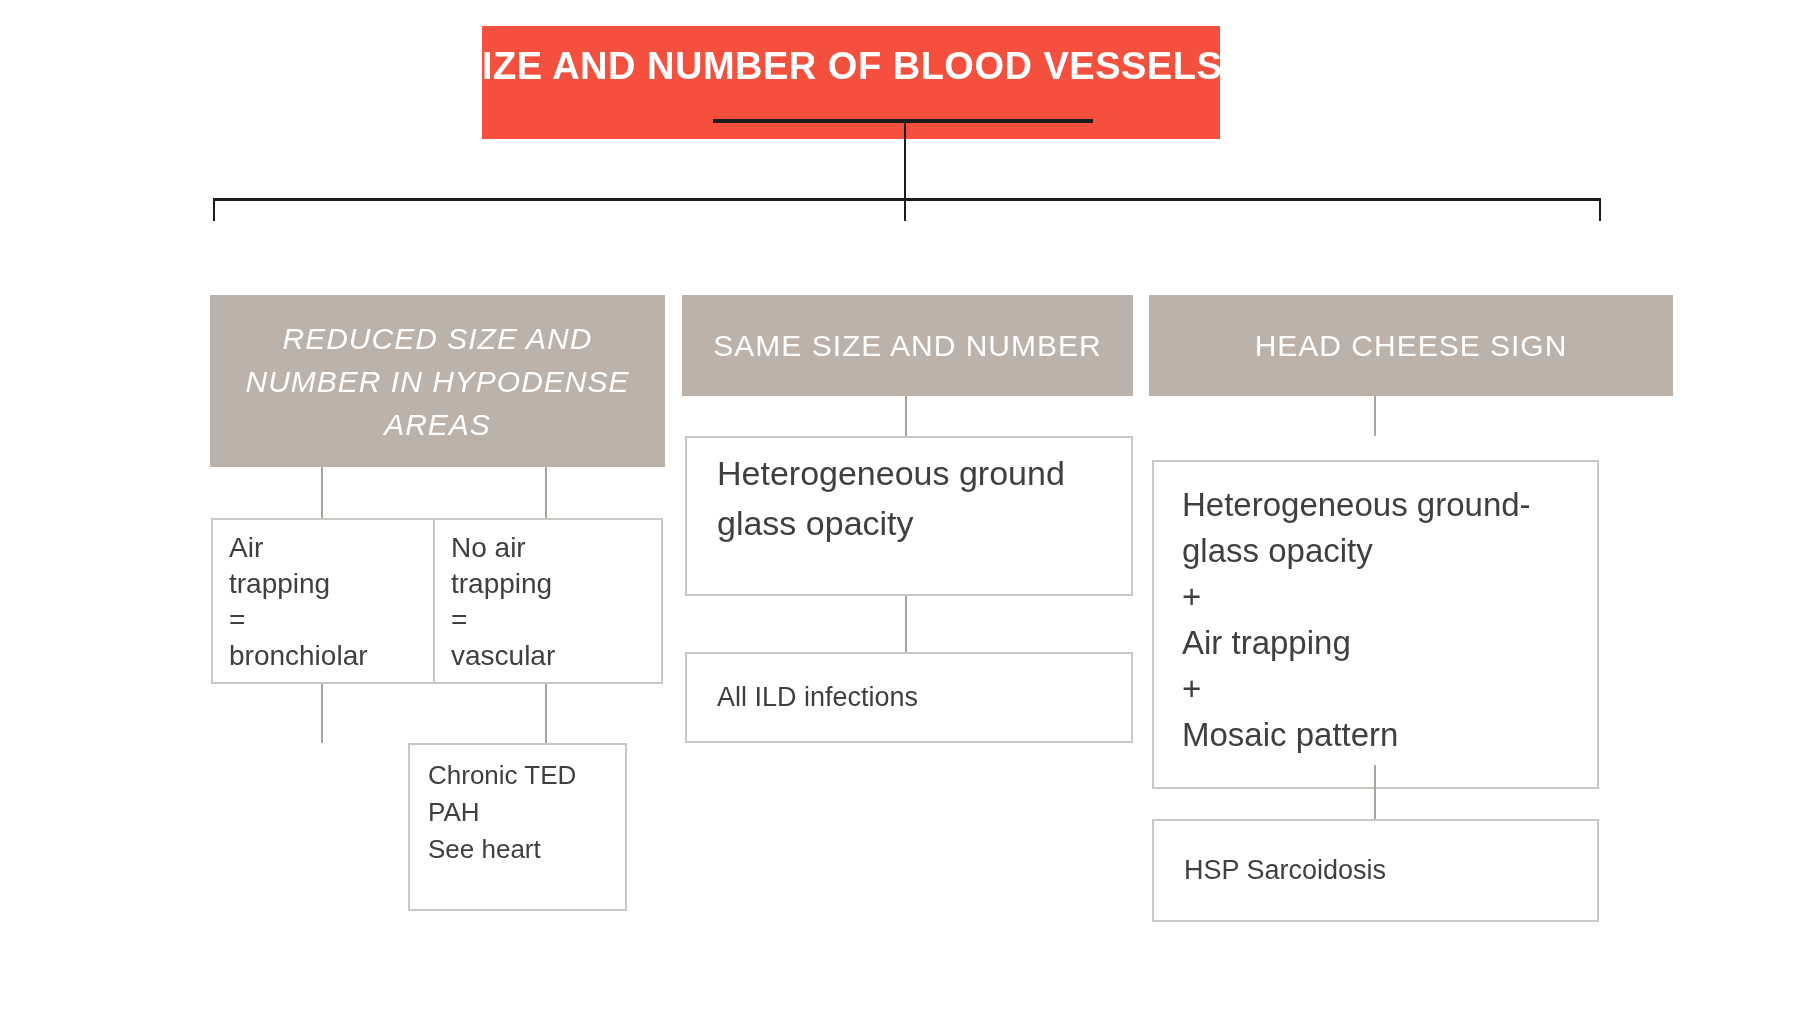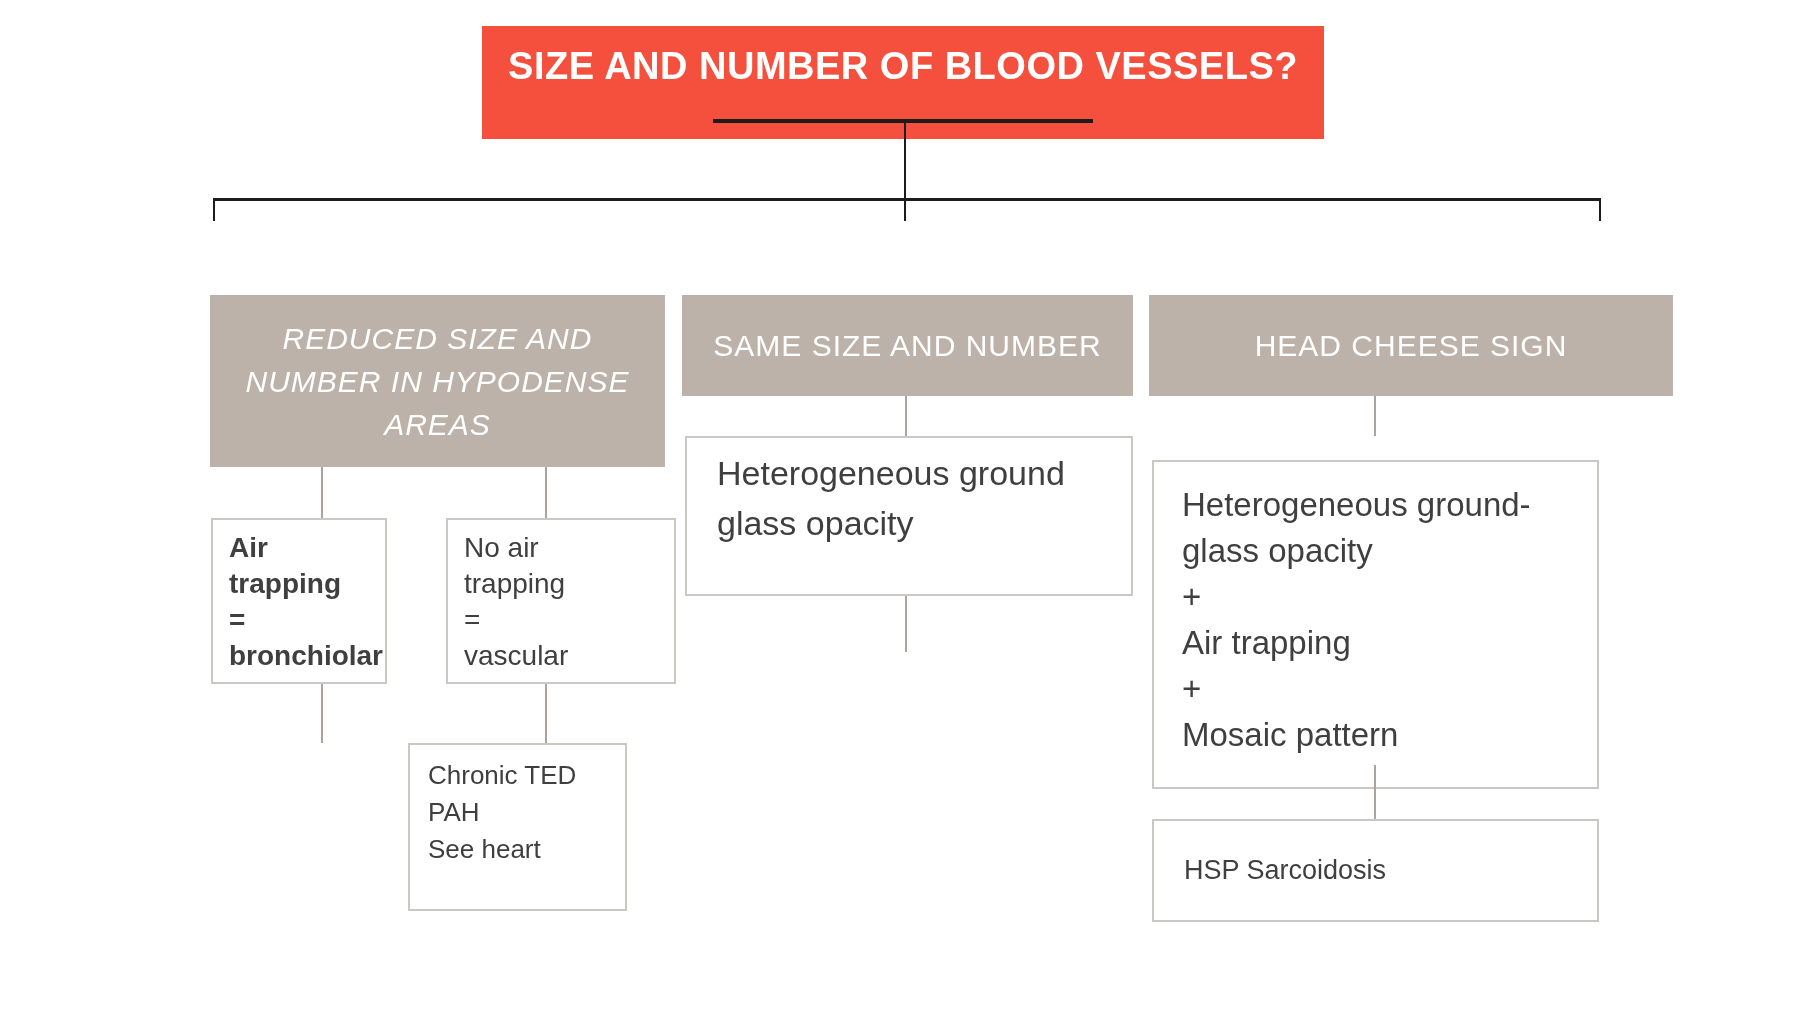--- a/index.html
+++ b/index.html
@@ -7,21 +7,21 @@
     position: relative;
     width: 1808px;
     height: 1016px;
     background: var(--background, #ffffff);
     font-family: "Liberation Sans", "DejaVu Sans", sans-serif;
     overflow: hidden;
   }
   
   .banner {
     position: absolute;
-    left: 482px; top: 26px; width: 842px; height: 113px;
+    left: 482px; top: 26px; width: 738px; height: 113px;
     background: var(--banner-bg, #f4503d);
     display: flex; align-items: center; justify-content: center;
     box-sizing: border-box;
     padding-bottom: 32px;
   }
   .banner-title {
     color: var(--text-white, #ffffff);
     font-size: 38px;
     font-weight: bold;
     letter-spacing: 0.5px;
@@ -73,45 +73,46 @@
   <div class="bline" style="left:904px; top:123px; width:2px; height:98px;"></div>
   <div class="bline" style="left:213px; top:198px; width:1388px; height:3px;"></div>
   <div class="bline" style="left:213px; top:198px; width:2px; height:23px;"></div>
   <div class="bline" style="left:1599px; top:198px; width:2px; height:23px;"></div>
 
   <div class="hdr" style="left:210px; top:295px; width:455px; height:172px;font-style:italic;">REDUCED SIZE AND NUMBER IN HYPODENSE AREAS</div>
 
   <div class="conn" style="left:321px; top:467px; height:51px;"></div>
   <div class="conn" style="left:545px; top:467px; height:51px;"></div>
 
-  <div class="box box-mid" style="left:211px; top:518px; width:176px; height:166px;font-weight:bold;">Air
+  <div class="box box-mid" style="left:211px; top:518px; width:228px; height:166px;">Air
 trapping
 =
 bronchiolar</div>
-  <div class="box box-mid" style="left:446px; top:518px; width:230px; height:166px;">No air
+  <div class="box box-mid" style="left:433px; top:518px; width:230px; height:166px;">No air
 trapping
 =
 vascular</div>
 
   <div class="conn" style="left:321px; top:684px; height:59px;"></div>
   <div class="conn" style="left:545px; top:684px; height:59px;"></div>
 
   <div class="box box-small" style="left:408px; top:743px; width:219px; height:168px;">Chronic TED
 PAH
 See heart</div>
 
   <div class="hdr" style="left:682px; top:295px; width:451px; height:101px;">SAME SIZE AND NUMBER</div>
 
   <div class="conn" style="left:905px; top:396px; height:40px;"></div>
 
   <div class="box box-big" style="left:685px; top:436px; width:448px; height:160px;">Heterogeneous ground
 glass opacity</div>
 
   <div class="conn" style="left:905px; top:596px; height:56px;"></div>
 
+  <div class="box box-center" style="left:685px; top:652px; width:448px; height:91px;">All ILD infections</div>
 
   <div class="hdr" style="left:1149px; top:295px; width:524px; height:101px;">HEAD CHEESE SIGN</div>
 
   <div class="conn" style="left:1374px; top:396px; height:40px;"></div>
 
   <div class="box box-big2" style="left:1152px; top:460px; width:447px; height:329px;">Heterogeneous ground-
 glass opacity
 +
 Air trapping
 +

